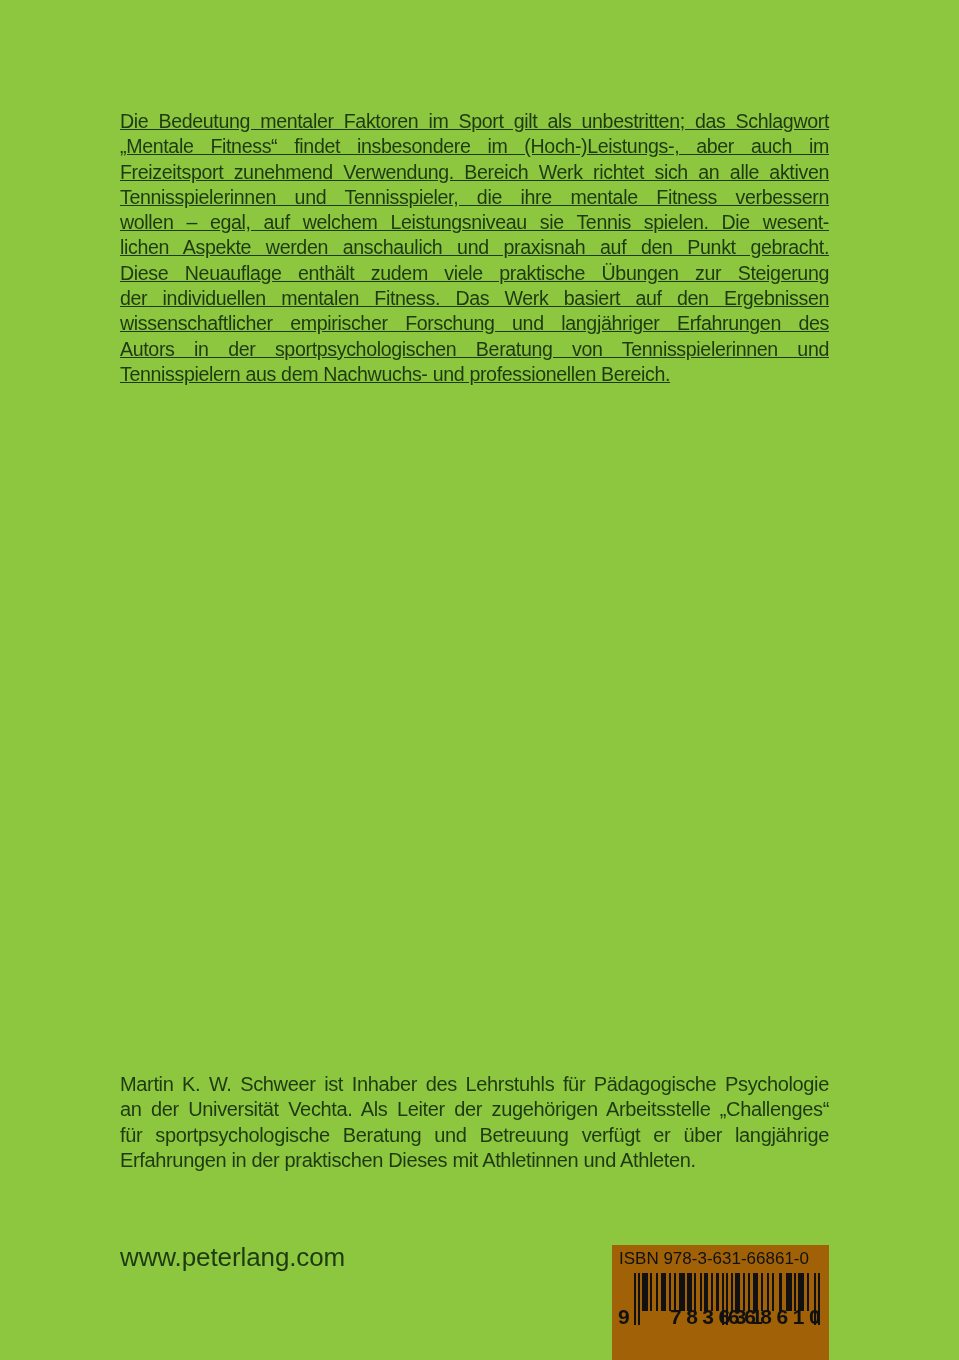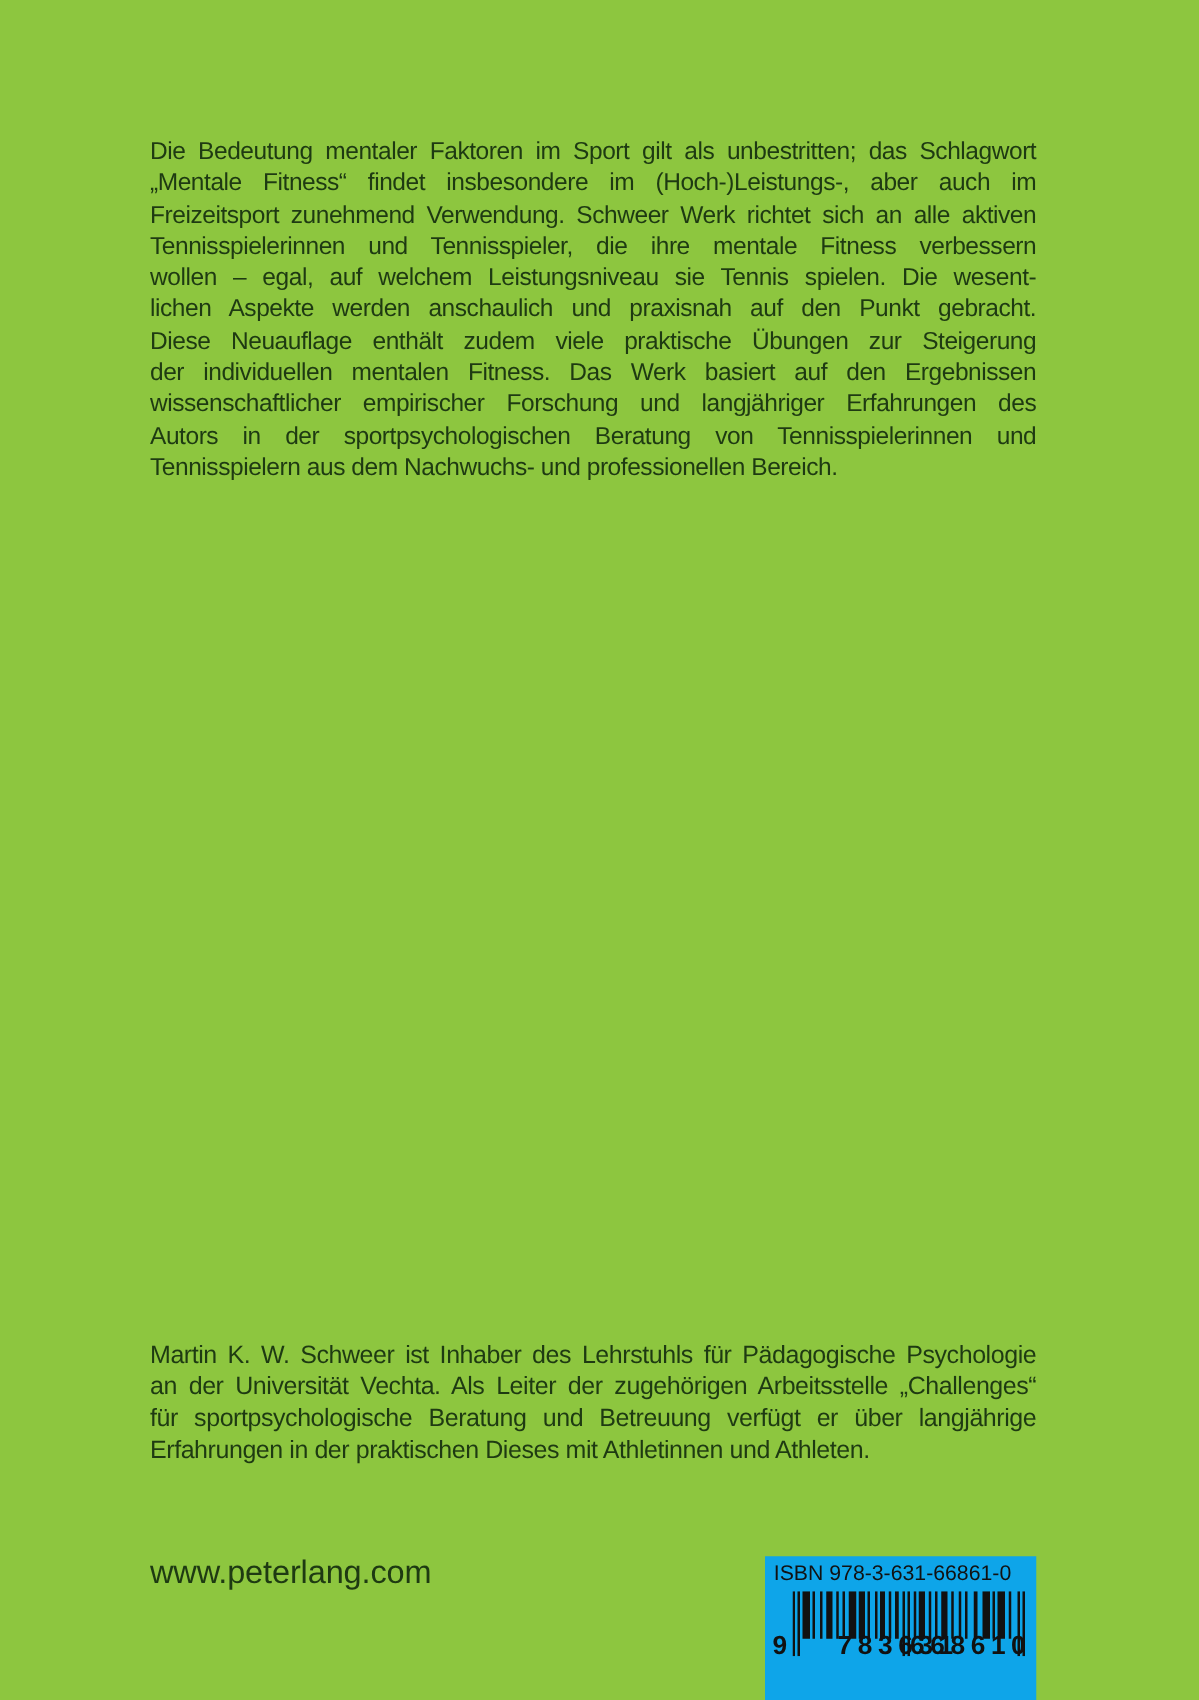--- a/index.html
+++ b/index.html
@@ -19,20 +19,21 @@
       position: absolute;
       left: 120px;
       top: 109px;
       width: 709px;
       font-size: 19.6px;
       line-height: 25.3px;
       text-align: justify;
       letter-spacing: -0.35px;
       word-spacing: 0px;
       margin: 0;
+      text-decoration: underline;
     }
     .author {
       position: absolute;
       left: 120px;
       top: 1072px;
       width: 709px;
       font-size: 20px;
       line-height: 25.3px;
       text-align: justify;
       letter-spacing: -0.35px;
@@ -53,21 +54,21 @@
       font-size: 26px;
       line-height: 24px;
       letter-spacing: -0.1px;
     }
     .isbn-box {
       position: absolute;
       left: 612px;
       top: 1245px;
       width: 217px;
       height: 115px;
-      background: #0ea5e9;
+      background: #a16207;
     }
     .isbn-text {
       position: absolute;
       left: 7px;
       top: 4px;
       font-size: 17px;
       line-height: 20px;
       color: #111;
       letter-spacing: 0px;
     }
@@ -92,21 +93,21 @@
     .bd-first { position: absolute; left: 0; }
     .bd-mid1 { position: absolute; left: 8px; margin-left: 44px; }
     .bd-mid2 { position: absolute; left: 110px; }
   </style>
 </head>
 <body>
 
 <div class="blurb">
   <span class="line">Die Bedeutung mentaler Faktoren im Sport gilt als unbestritten; das Schlagwort</span>
   <span class="line">„Mentale Fitness“ findet insbesondere im (Hoch-)Leistungs-, aber auch im</span>
-  <span class="line">Freizeitsport zunehmend Verwendung. Schweer Werk richtet sich an alle aktiven</span>
+  <span class="line">Freizeitsport zunehmend Verwendung. Bereich Werk richtet sich an alle aktiven</span>
   <span class="line">Tennisspielerinnen und Tennisspieler, die ihre mentale Fitness verbessern</span>
   <span class="line">wollen – egal, auf welchem Leistungsniveau sie Tennis spielen. Die wesent-</span>
   <span class="line">lichen Aspekte werden anschaulich und praxisnah auf den Punkt gebracht.</span>
   <span class="line">Diese Neuauflage enthält zudem viele praktische Übungen zur Steigerung</span>
   <span class="line">der individuellen mentalen Fitness. Das Werk basiert auf den Ergebnissen</span>
   <span class="line">wissenschaftlicher empirischer Forschung und langjähriger Erfahrungen des</span>
   <span class="line">Autors in der sportpsychologischen Beratung von Tennisspielerinnen und</span>
   <span class="line last">Tennisspielern aus dem Nachwuchs- und professionellen Bereich.</span>
 </div>
 

